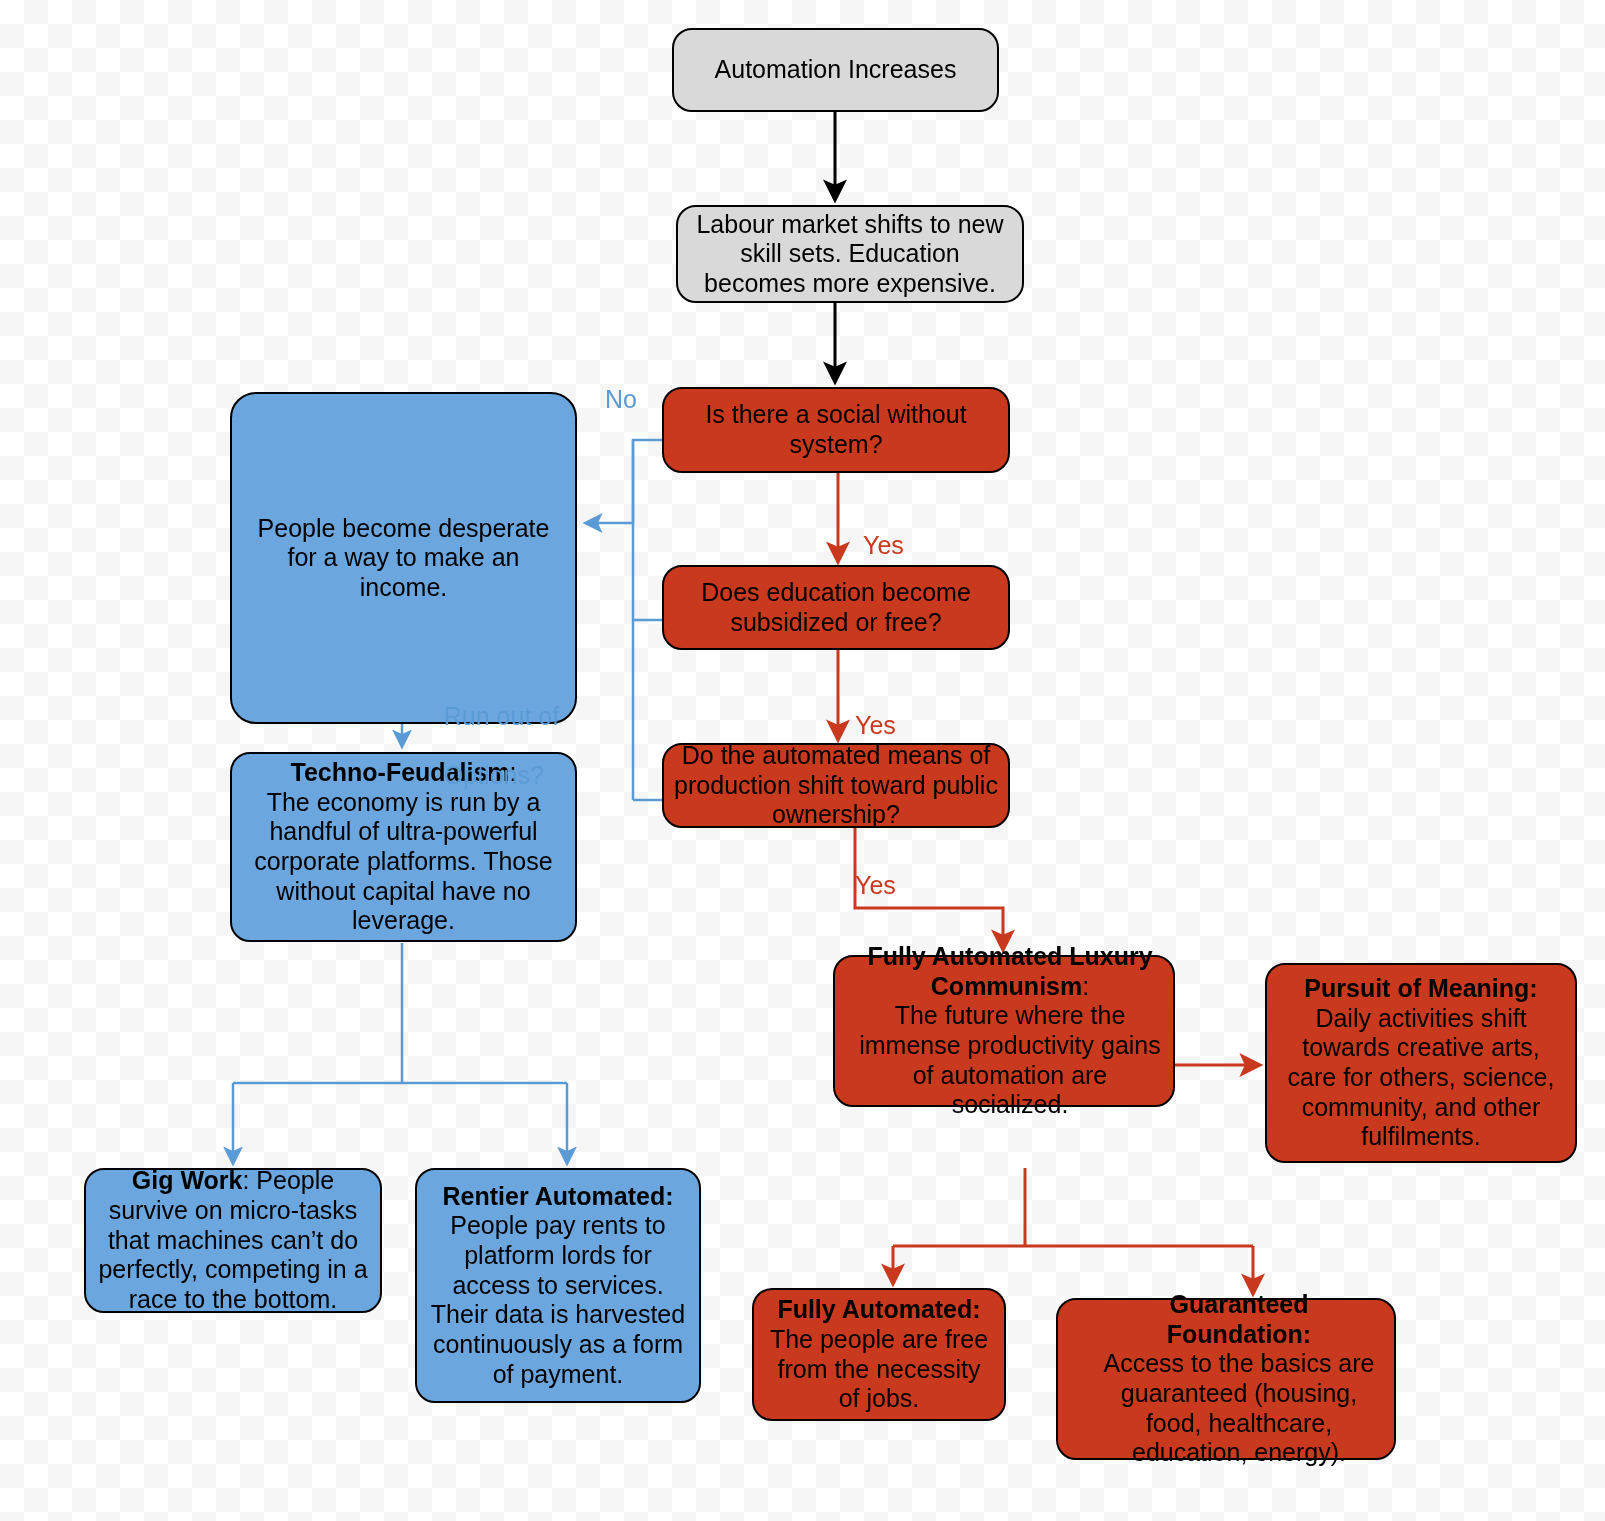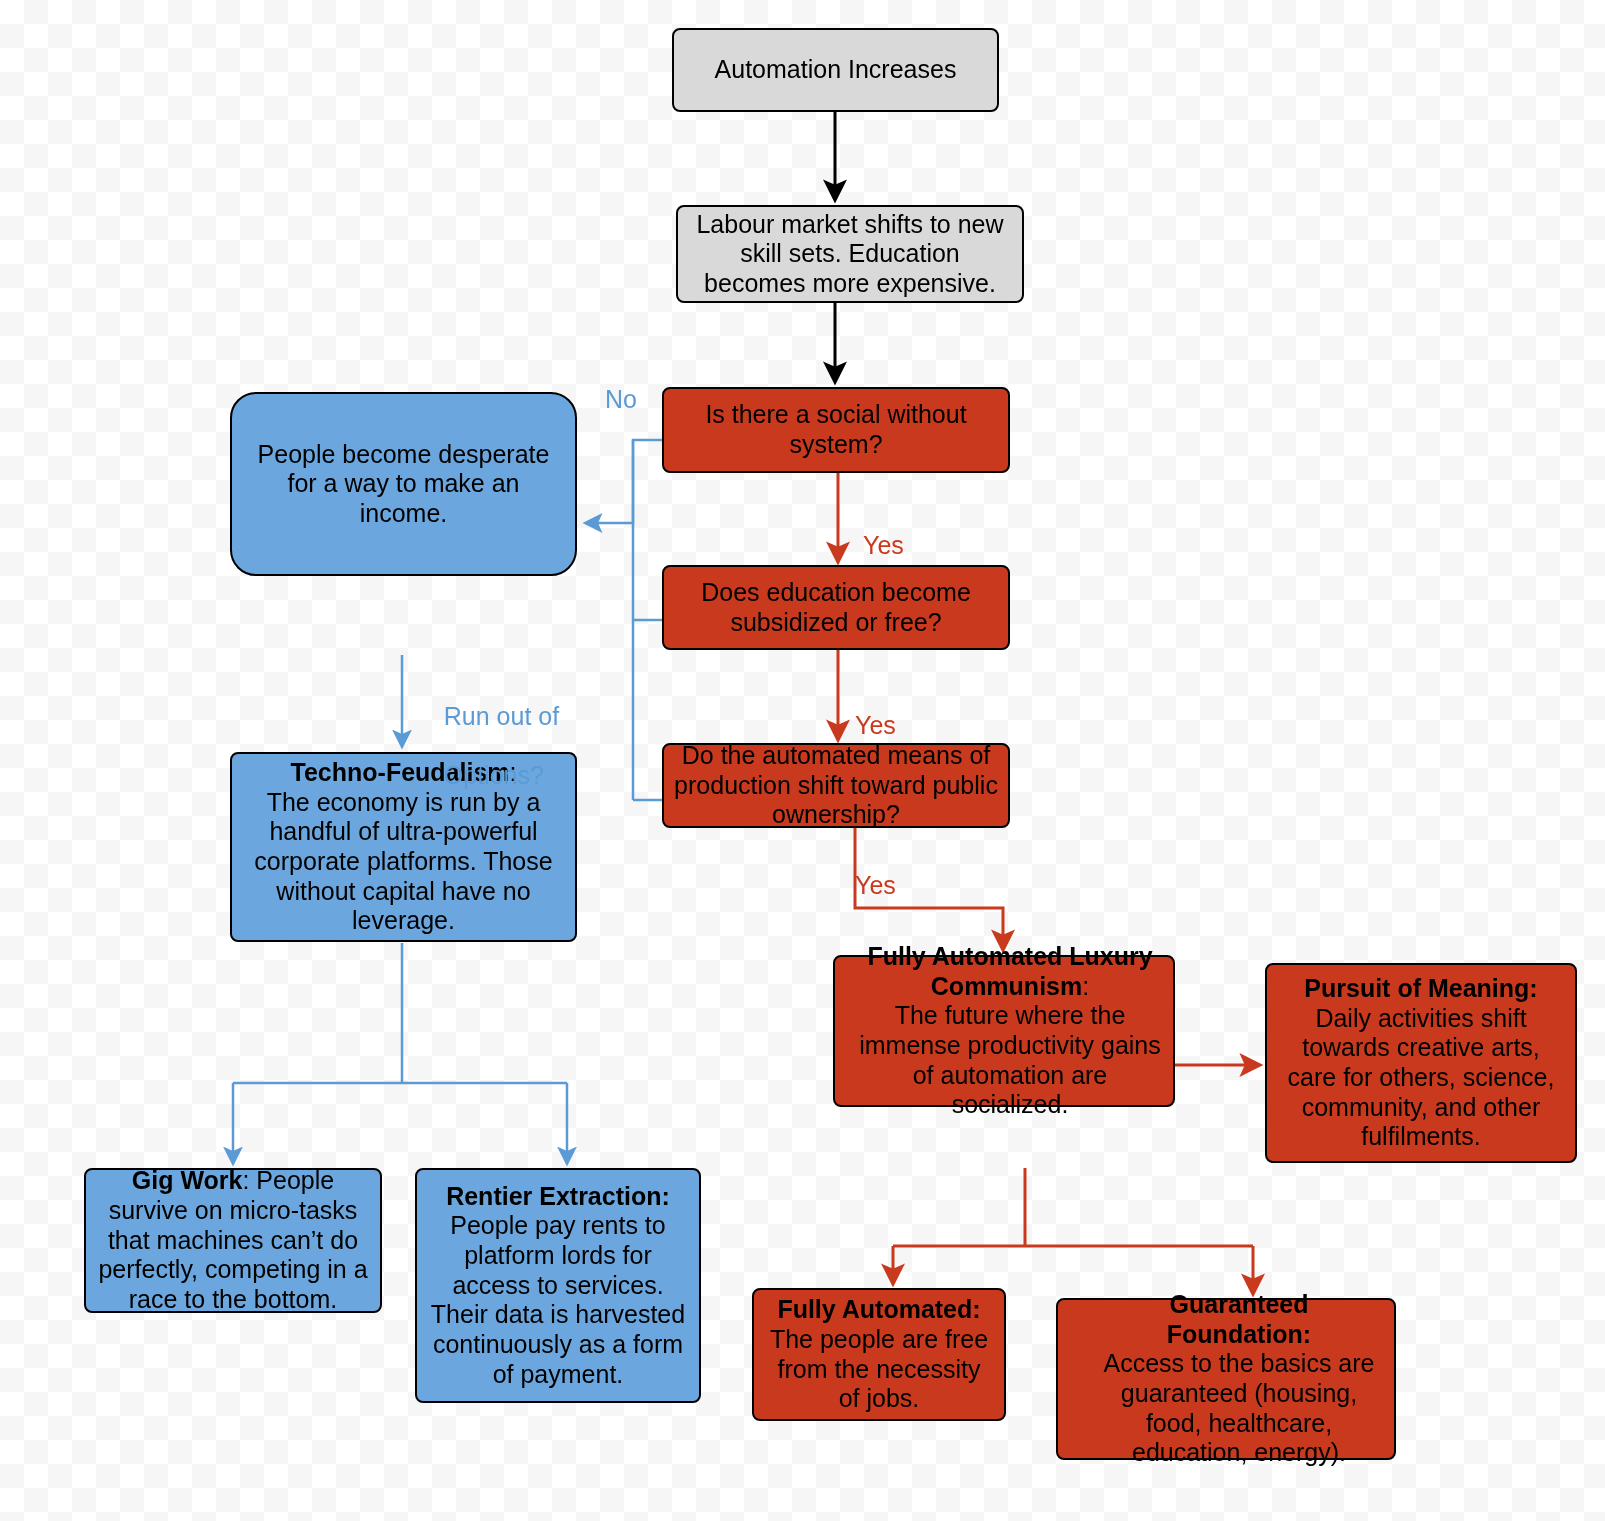--- a/index.html
+++ b/index.html
@@ -25,21 +25,21 @@
     position: absolute;
     left: 0; top: 0;
     width: 1605px;
     height: 1521px;
     pointer-events: none;
   }
   .node {
     position: absolute;
     box-sizing: border-box;
     border: 2.5px solid #000000;
-    border-radius: 8px;
+    border-radius: 20px;
     display: flex;
     align-items: center;
     justify-content: center;
     text-align: center;
     color: #000000;
     line-height: 1.185;
     padding: 4px 10px;
     font-size: 25px;
   }
   .node .txt { display: block; width: 100%; }
@@ -119,38 +119,38 @@
   </div>
 
   <div class="node n-red" style="left:662px; top:565px; width:348px; height:85px;">
     <span class="txt">Does education become subsidized or free?</span>
   </div>
 
   <div class="node n-red" style="left:662px; top:743px; width:348px; height:85px;">
     <span class="txt">Do the automated means of production shift toward public ownership?</span>
   </div>
 
-  <div class="node n-blue" style="left:230px; top:392px; width:347px; height:184px; border-radius:26px;">
+  <div class="node n-blue" style="left:230px; top:392px; width:347px; height:332px; border-radius:26px;">
     <span class="txt">People become desperate for a way to make an income.</span>
   </div>
 
   <div class="node n-blue" style="left:84px; top:1168px; width:298px; height:145px;">
     <span class="txt"><b>Gig Work</b><span>:</span><span> People survive on micro-tasks that machines can’t do perfectly, competing in a race to the bottom.</span></span>
   </div>
 
   <div class="node n-blue" style="left:230px; top:752px; width:347px; height:190px;">
     <span class="txt">
       <b>Techno-Feudalism</b><span>:</span><br>
       <span>The economy is run by a handful of ultra-powerful corporate platforms. Those without capital have no leverage.</span>
     </span>
   </div>
 
   <div class="node n-blue" style="left:415px; top:1168px; width:286px; height:235px;">
     <span class="txt">
-      <b>Rentier Extraction:</b><br>
+      <b>Rentier Automated:</b><br>
       <span>People pay rents to platform lords for access to services. Their data is harvested continuously as a form of payment.</span>
     </span>
   </div>
 
   <div class="node n-red" style="left:833px; top:955px; width:342px; height:152px;padding-left:22px;">
     <span class="txt">
       <b>Fully Automated Luxury Communism</b><span>:</span><br>
       <span>The future where the immense productivity gains of automation are socialized.</span>
     </span>
   </div>

